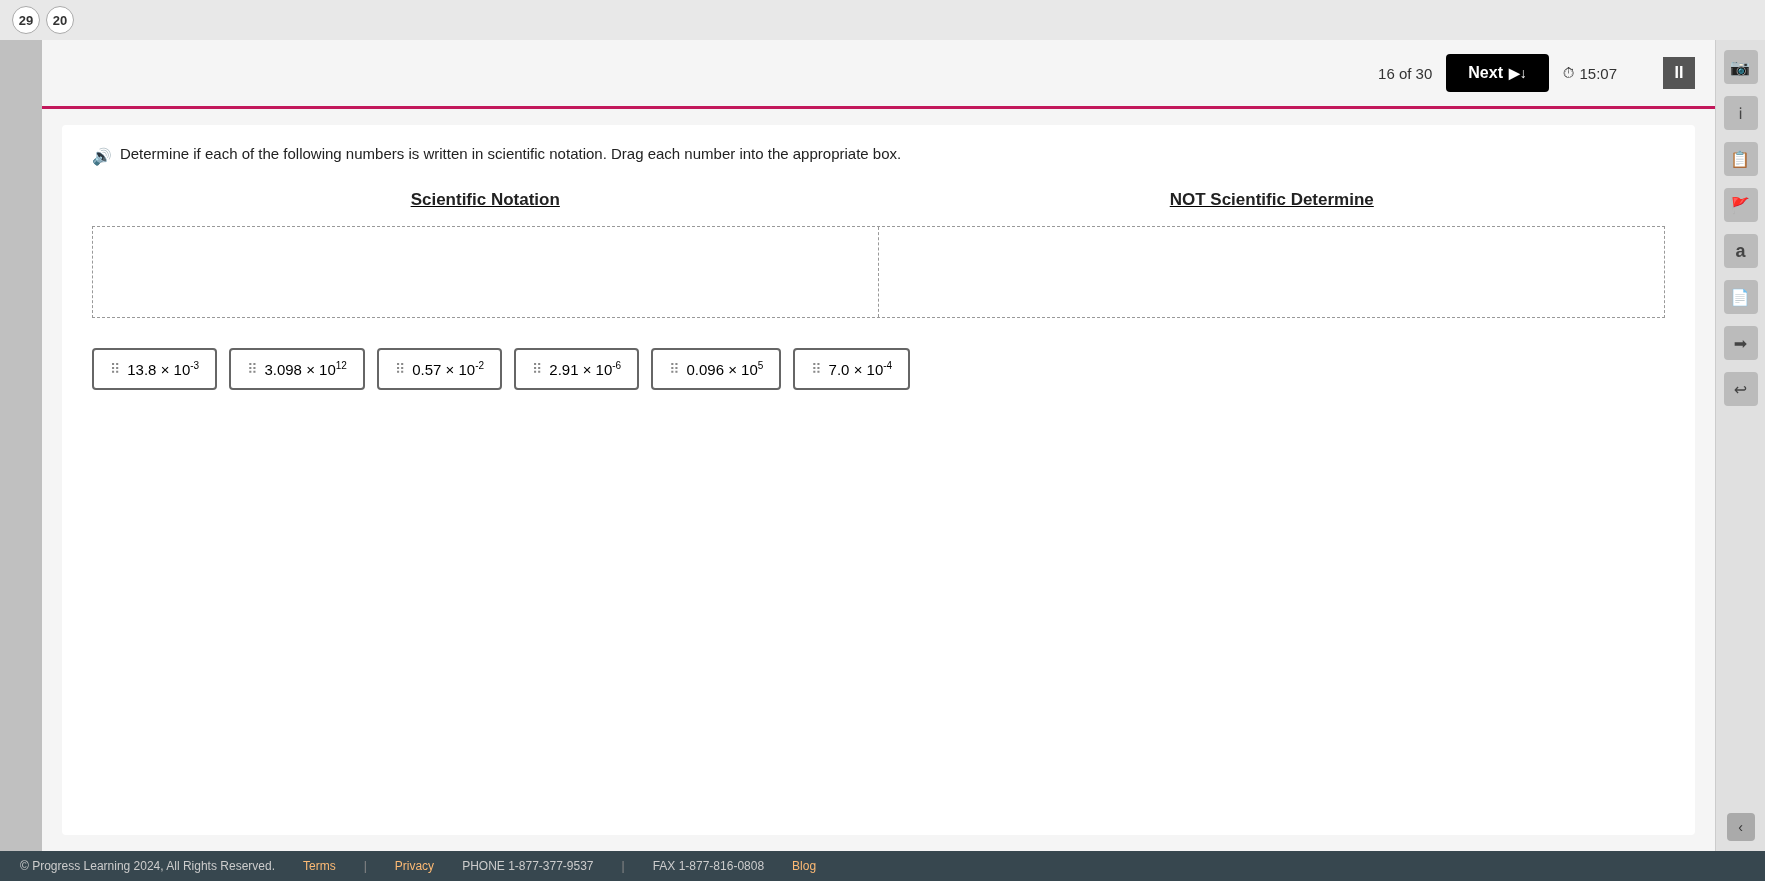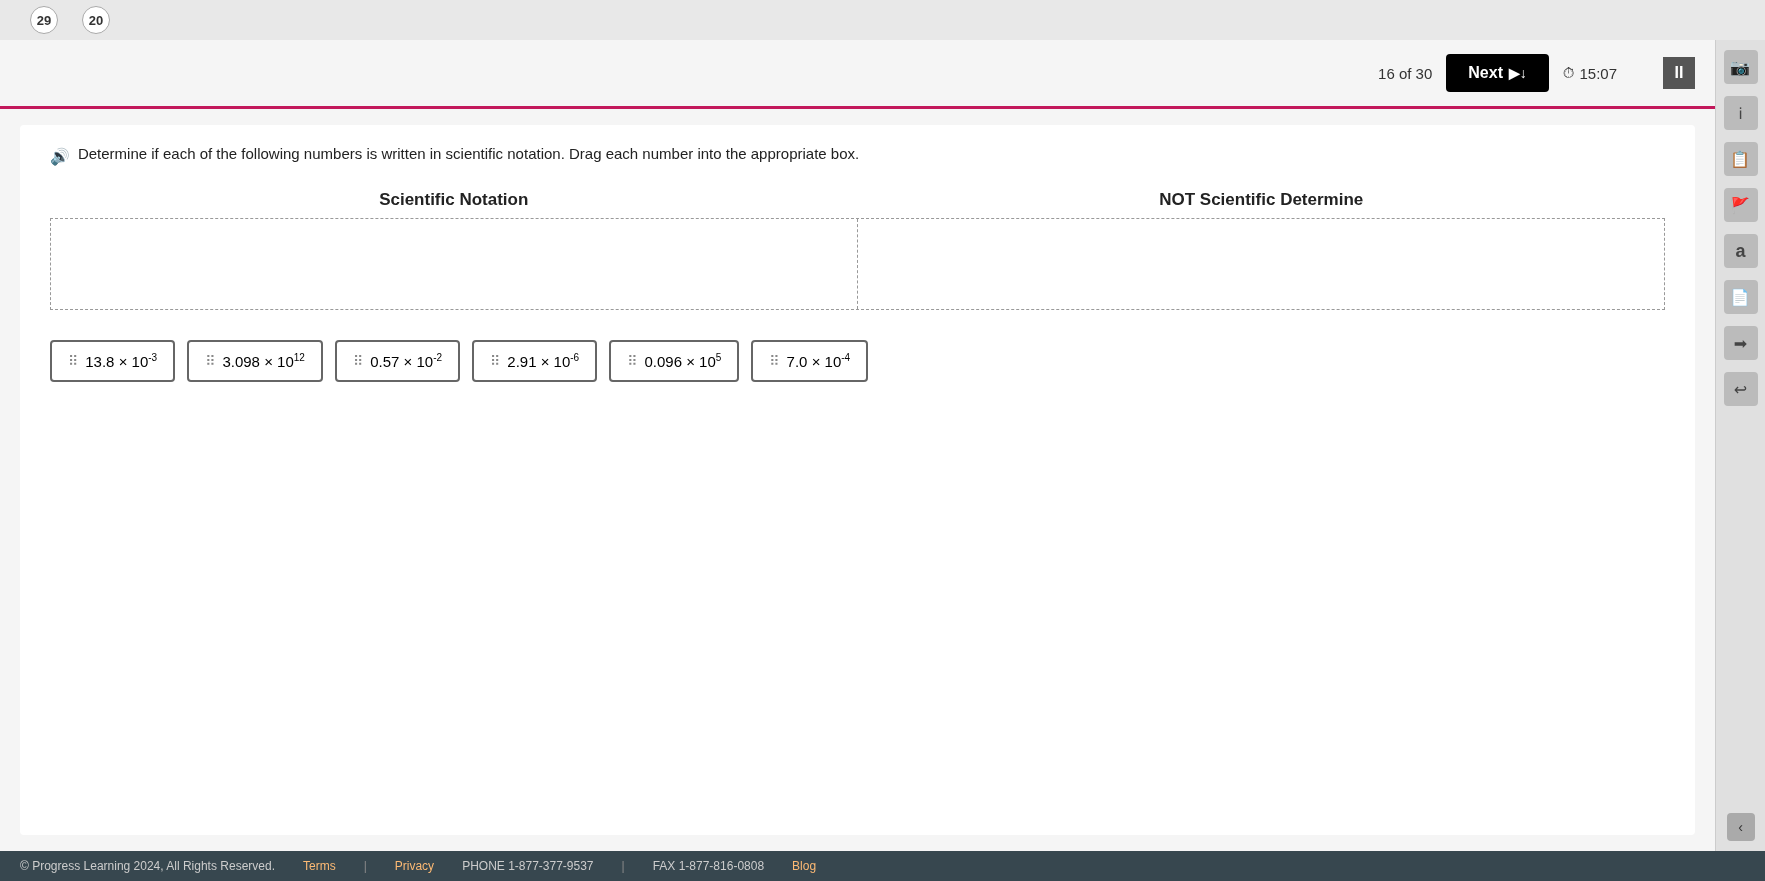--- a/index.html
+++ b/index.html
@@ -27,28 +27,28 @@
       border: 1px solid #aaa;
       border-radius: 50%;
       width: 28px;
       height: 28px;
       display: flex;
       align-items: center;
       justify-content: center;
       font-size: 13px;
       font-weight: bold;
       color: #333;
-      margin-left: 18px;
     }
 
     
     .main-wrapper {
       display: flex;
       flex: 1;
       overflow: hidden;
+      padding-left: 42px;
     }
 
     .content-area {
       flex: 1;
       background: #f5f5f5;
       display: flex;
       flex-direction: column;
       overflow: hidden;
     }
 
@@ -133,21 +133,22 @@
       color: #333;
       font-size: 16px;
       cursor: pointer;
       margin-top: 2px;
     }
 
     
     .drop-zone-headers {
       display: flex;
       width: 100%;
-      margin-bottom: 8px;
+      margin-bottom: 16px;
+      text-decoration: underline;
     }
     .drop-zone-header {
       flex: 1;
       text-align: center;
       font-size: 17px;
       font-weight: bold;
       color: #222;
     }
 
     

